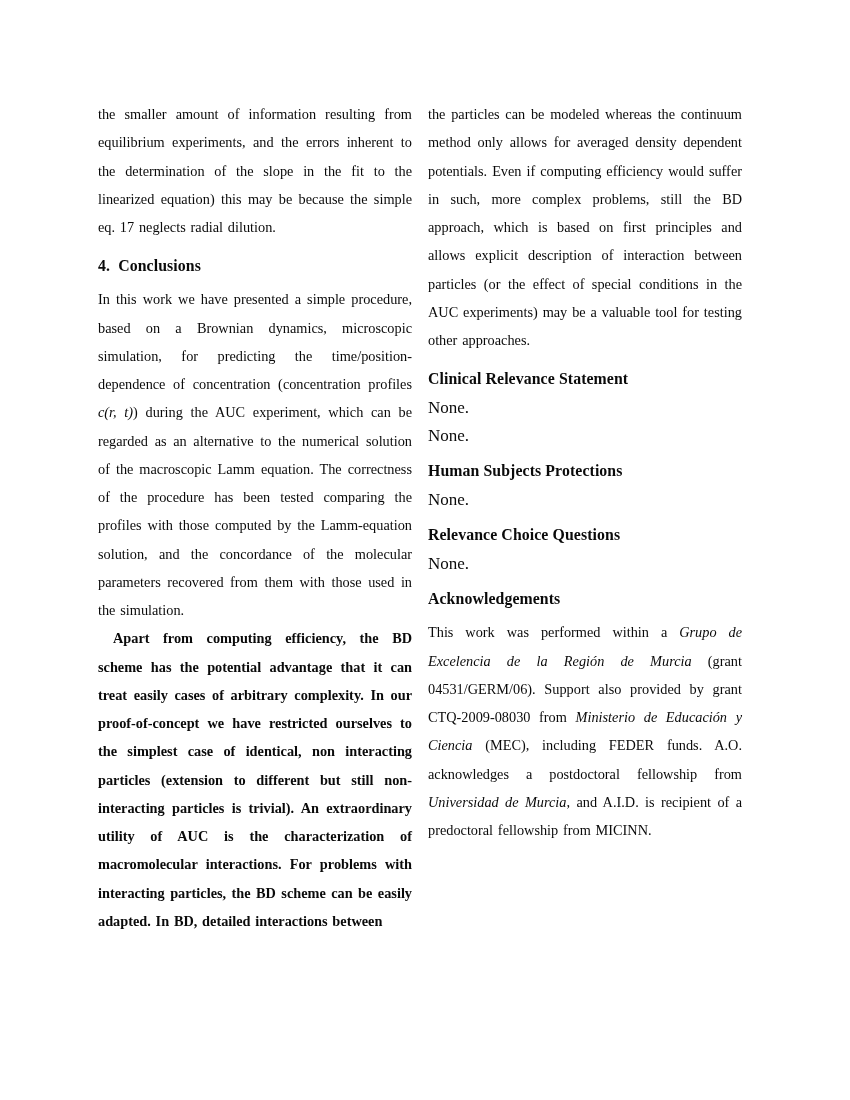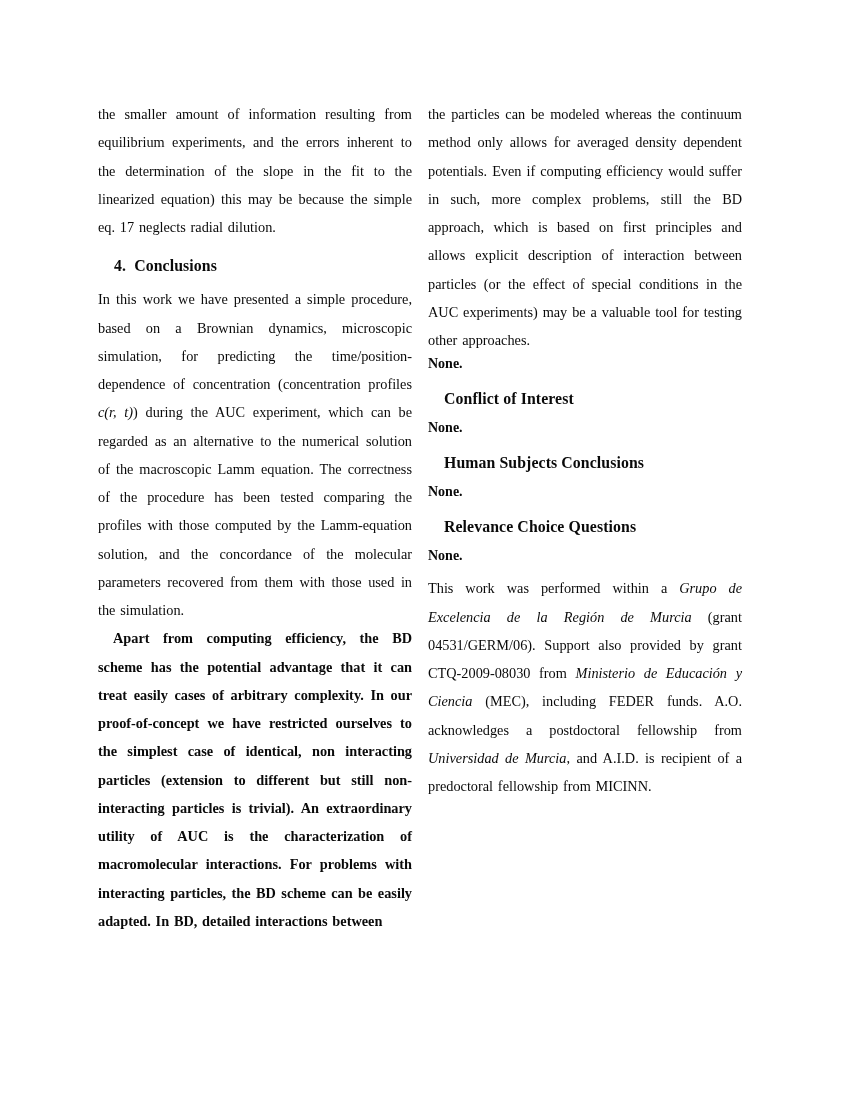--- a/index.html
+++ b/index.html
@@ -26,31 +26,30 @@
   .body-text {
     margin: 0;
     font-size: 14.3px;
     line-height: 28.25px;
     text-align: justify;
     word-spacing: 1.2px;
     hyphens: none;
   }
   .first-indent { text-indent: 15px; font-weight: bold; }
   .heading {
-    margin: 14px 0 9px 16px;
+    margin: 14px 0 9px 0;
     font-size: 15.8px;
     line-height: 21px;
     font-weight: bold;
     letter-spacing: 0.1px;
   }
   .none-line {
     margin: 0 0 8px 0;
-    font-size: 14px;
+    font-size: 17px;
     line-height: 20px;
-    font-weight: bold;
   }
   .page-footer {
     position: absolute;
     left: 0;
     top: 1026px;
     width: 850px;
     text-align: center;
     font-size: 13.5px;
     color: #0a0a0a;
   }
@@ -67,37 +66,38 @@
 
     <p class="body-text"><span>In this work we have presented a simple procedure, based on a Brownian dynamics, microscopic simulation, for predicting the time/position-dependence of concentration (concentration profiles </span><i>c(r, t)</i><span>) during the AUC experiment, which can be regarded as an alternative to the numerical solution of the macroscopic Lamm equation. The correctness of the procedure has been tested comparing the profiles with those computed by the Lamm-equation solution, and the concordance of the molecular parameters recovered from them with those used in the simulation.</span></p>
 
     <p class="body-text first-indent">Apart from computing efficiency, the BD scheme has the potential advantage that it can treat easily cases of arbitrary complexity. In our proof-of-concept we have restricted ourselves to the simplest case of identical, non interacting particles (extension to different but still non-interacting particles is trivial). An extraordinary utility of AUC is the characterization of macromolecular interactions. For problems with interacting particles, the BD scheme can be easily adapted. In BD, detailed interactions between</p>
   </div>
 
   <div class="column column-right">
     <p class="body-text">the particles can be modeled whereas the continuum method only allows for averaged density dependent potentials. Even if computing efficiency would suffer in such, more complex problems, still the BD approach, which is based on first principles and allows explicit description of interaction between particles (or the effect of special conditions in the AUC experiments) may be a valuable tool for testing other approaches.</p>
 
     <section>
+      <h2 class="heading">Clinical Relevance Statement</h2>
       <p class="none-line">None.</p>
     </section>
 
     <section>
-      <h2 class="heading">Conflict of Interest</h2>
       <p class="none-line">None.</p>
     </section>
 
     <section>
-      <h2 class="heading">Human Subjects Conclusions</h2>
+      <h2 class="heading">Human Subjects Protections</h2>
       <p class="none-line">None.</p>
     </section>
 
     <section>
       <h2 class="heading">Relevance Choice Questions</h2>
       <p class="none-line">None.</p>
     </section>
 
+    <h2 class="heading">Acknowledgements</h2>
 
     <p class="body-text"><span>This work was performed within a </span><i>Grupo de Excelencia de la Región de Murcia</i><span> (grant 04531/GERM/06). Support also provided by grant CTQ-2009-08030 from </span><i>Ministerio de Educación y Ciencia</i><span> (MEC), including FEDER funds. A.O. acknowledges a postdoctoral fellowship from </span><i>Universidad de Murcia</i><span>, and A.I.D. is recipient of a predoctoral fellowship from MICINN.</span></p>
   </div>
 
   <div class="page-footer">7</div>
 
 </div>
 
 </body></html>

